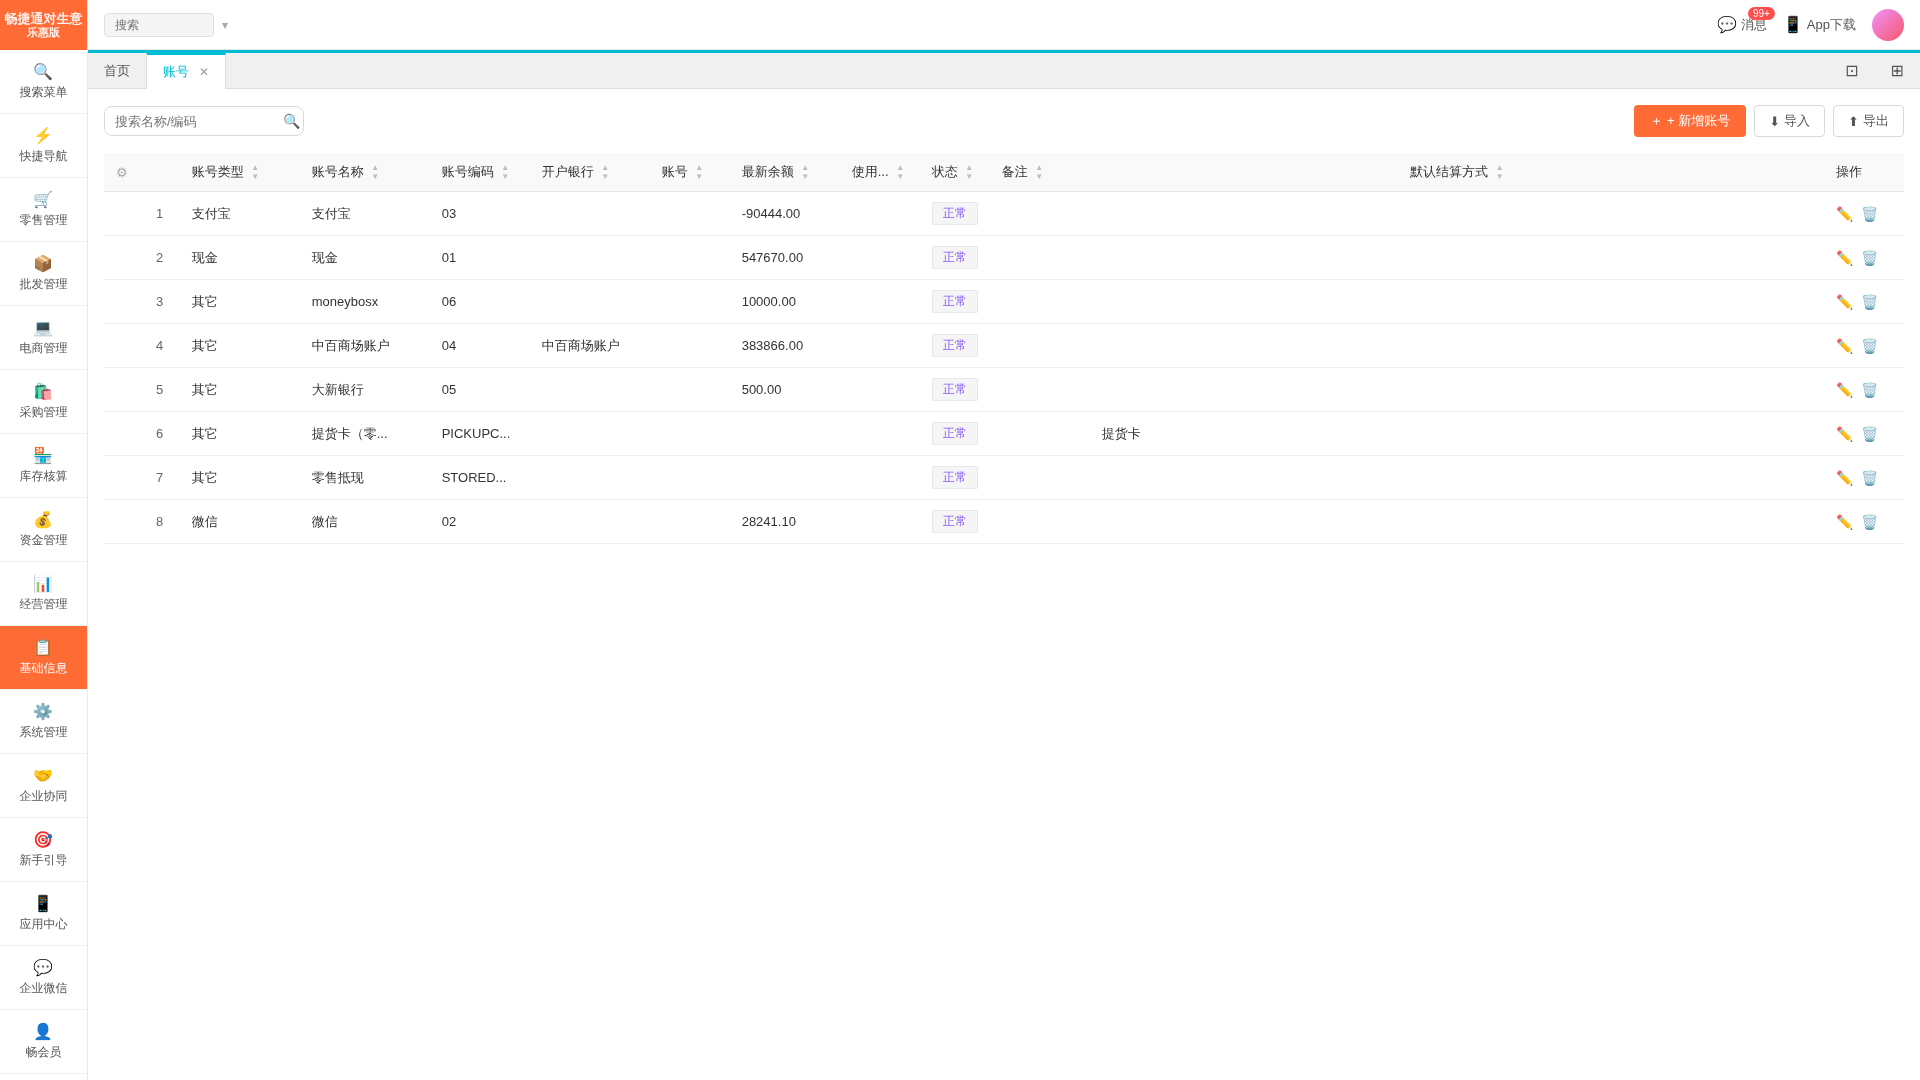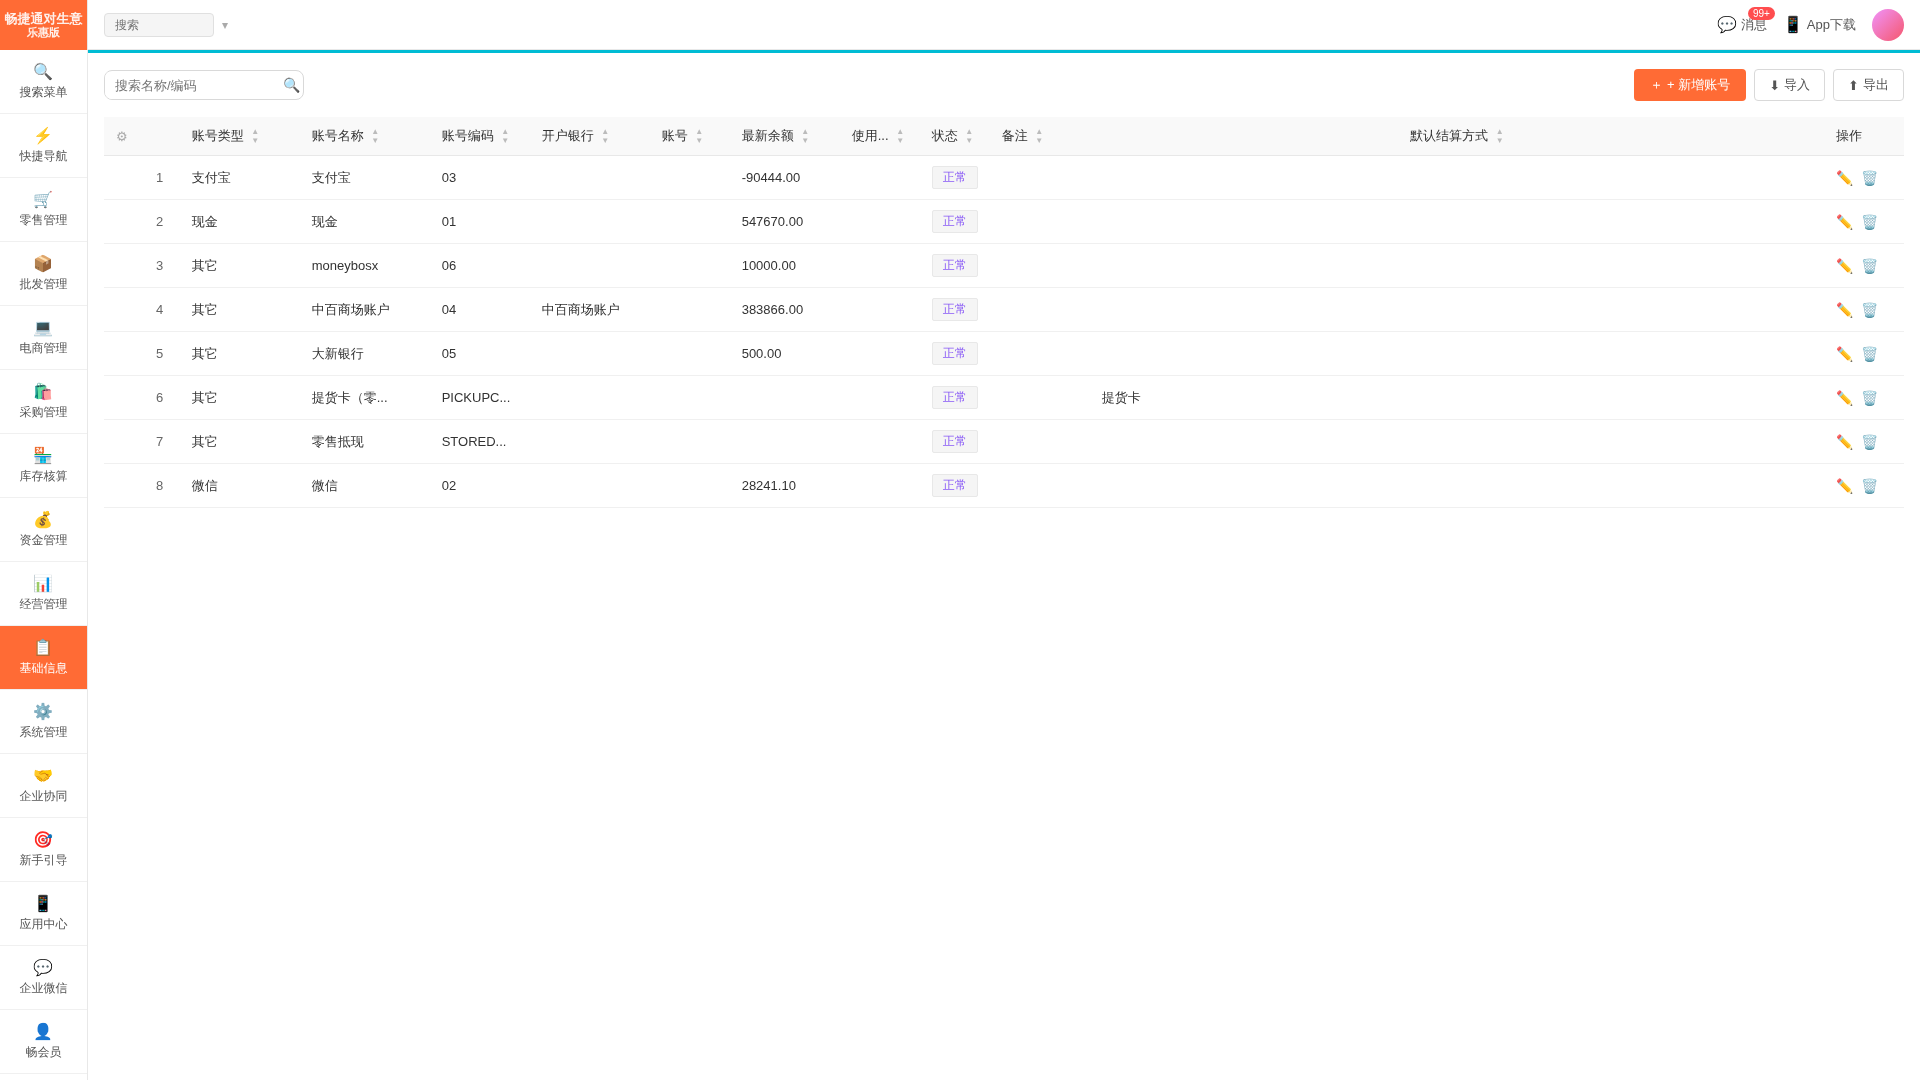--- a/index.html
+++ b/index.html
@@ -428,20 +428,32 @@
       </div>
       <div class="header-app">
         <span style="font-size:16px;">📱</span>
         <span>App下载</span>
       </div>
       <div class="avatar"></div>
     </div>
   </div>
 
   <div style="background:#00bcd4; height:3px; width:100%;"></div>
+  <div class="tab-bar">
+    <div class="tab">
+      <span>首页</span>
+    </div>
+    <div class="tab active">
+      <span>账号</span>
+      <span class="tab-close">✕</span>
+    </div>
+    <div style="flex:1;"></div>
+    <button class="tab" style="border:none; background:none; cursor:pointer; font-size:16px;">⊡</button>
+    <button class="tab" style="border:none; background:none; cursor:pointer; font-size:16px;">⊞</button>
+  </div>
 
   <div class="content">
 
     <div class="toolbar">
       <div class="search-input-wrap">
         <input class="search-input" type="text" placeholder="搜索名称/编码" style="">
         <button class="search-btn">🔍</button>
       </div>
       <div class="toolbar-right">
         <button class="btn-primary">

